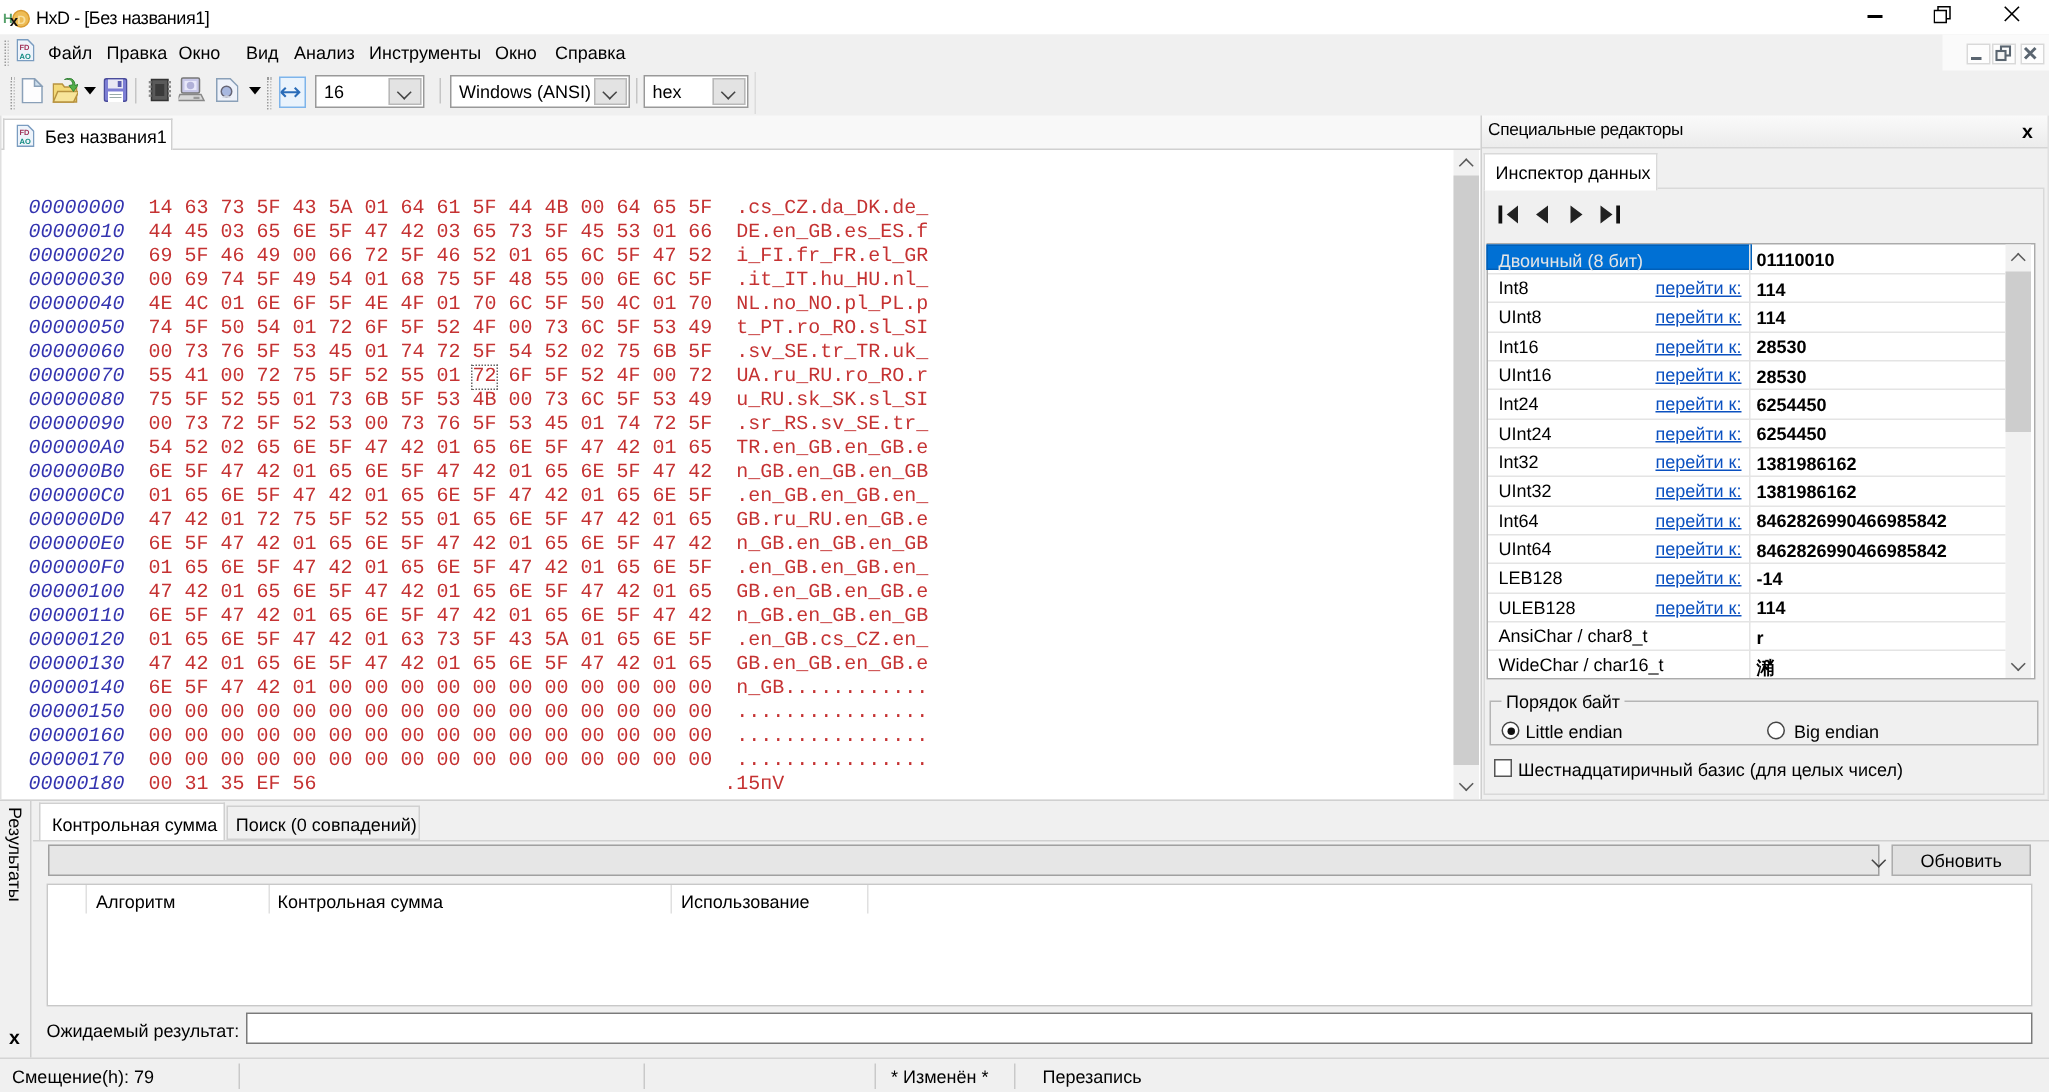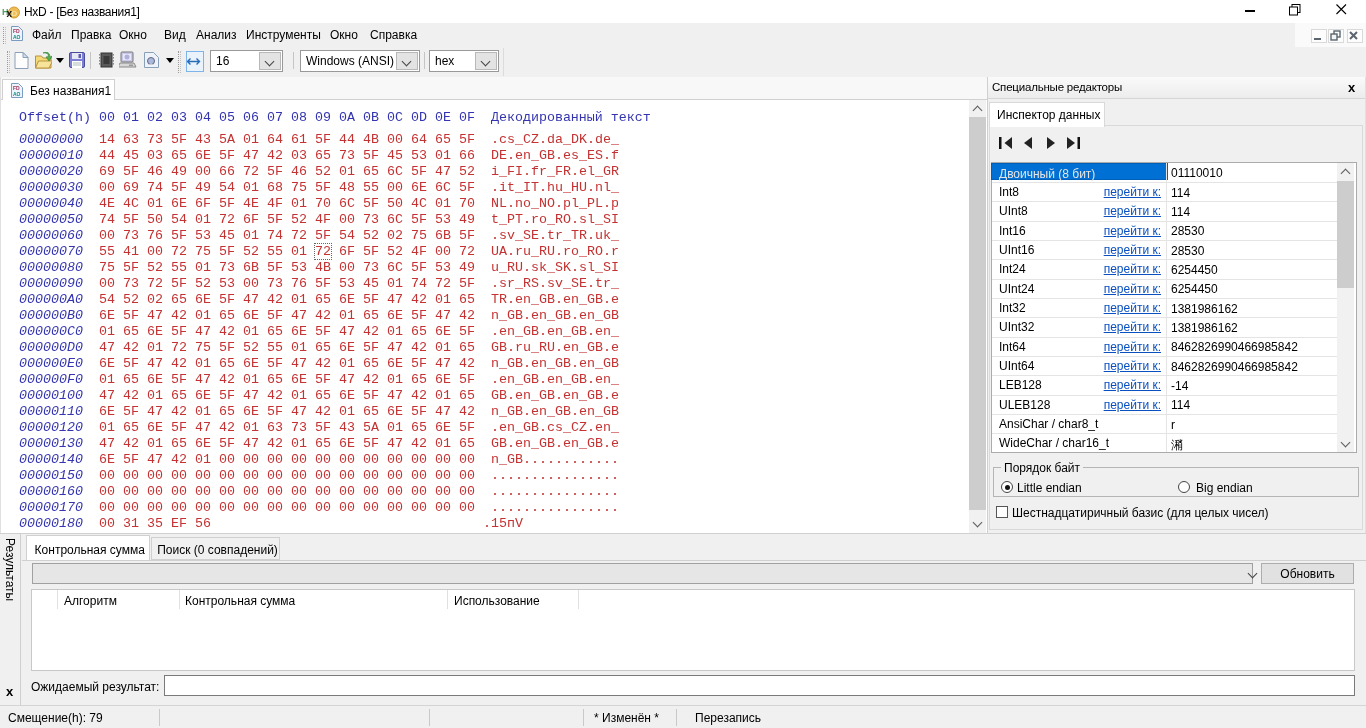--- a/index.html
+++ b/index.html
@@ -35,21 +35,21 @@
 .sbchev { position:absolute; width:7px; height:7px; border-left:1.6px solid #5a5a5a; border-bottom:1.6px solid #5a5a5a; }
 
 #rpanel { left:988px; top:77px; width:378px; height:456px; background:#f0f0f0; }
 #rphead { position:absolute; left:0; top:0; width:378px; height:22px; background:linear-gradient(#fafafa,#ececec); border-bottom:1px solid #d5d5d5; }
 #rptab { position:absolute; left:1px; top:25px; width:116px; height:25px; background:#fff; border:1px solid #d9d9d9; border-bottom:none; z-index:2; }
 #rpage { position:absolute; left:1px; top:48px; width:374px; height:405px; border:1px solid #d9d9d9; background:#f0f0f0; }
 .irow { position:absolute; left:4px; width:173px; height:19.33px; }
 .irow.sel { background:#0070d4; border:1px solid #005fb8; width:177px; left:3px; height:17.5px; }
 .iname { position:absolute; left:7px; top:3px; }
 .ilink { position:absolute; right:4px; top:3px; color:#0a50c0; text-decoration:underline; }
-.ival { position:absolute; left:183px; top:3px; }
+.ival { position:absolute; left:183px; top:3px;font-weight:bold; }
 .isep { position:absolute; left:4px; width:345px; height:1px; background:#e4e4e4; }
 
 #results { left:0; top:533px; width:1366px; height:172px; background:#f0f0f0; border-top:1px solid #d0d0d0; }
 #rstrip { position:absolute; left:0; top:0; width:21px; height:172px; border-right:1px solid #cfcfcf; }
 #rstrip .vt { position:absolute; left:3px; top:4px; writing-mode:vertical-rl; }
 .btab { position:absolute; height:23px; border:1px solid #d0d0d0; }
 
 #statusbar { left:0; top:705px; width:1366px; height:23px; background:#f0f0f0; border-top:1px solid #d4d4d4; }
 .ssep { position:absolute; top:3px; height:17px; width:1px; background:#c9c9c9; }
 </style></head>
@@ -179,21 +179,20 @@
   <div id="doctab">
     <svg class="abs" style="left:8px;top:3px" width="12" height="15">
         <path d="M0.5,0.5 h7 l4,4 v10 h-11 z" fill="#eef4fb" stroke="#7a9cc0"></path>
         <text x="2" y="7" font-size="5" font-weight="bold" fill="#a2345a" font-family="Liberation Sans">FD</text>
         <text x="2" y="13" font-size="5" font-weight="bold" fill="#0f8a80" font-family="Liberation Sans">AO</text>
       </svg>
     <span class="abs" style="left:27px;top:4px">Без названия1</span>
   </div>
 </div>
 <div class="abs" id="editor">
-  <div id="hexhead">Offset(h) 00 01 02 03 04 05 06 07 08 09 0A 0B 0C 0D 0E 0F  Декодированный текст</div>
   <div id="hexbody"><span class="ho">00000000</span>  14 63 73 5F 43 5A 01 64 61 5F 44 4B 00 64 65 5F  .cs_CZ.da_DK.de_
 <span class="ho">00000010</span>  44 45 03 65 6E 5F 47 42 03 65 73 5F 45 53 01 66  DE.en_GB.es_ES.f
 <span class="ho">00000020</span>  69 5F 46 49 00 66 72 5F 46 52 01 65 6C 5F 47 52  i_FI.fr_FR.el_GR
 <span class="ho">00000030</span>  00 69 74 5F 49 54 01 68 75 5F 48 55 00 6E 6C 5F  .it_IT.hu_HU.nl_
 <span class="ho">00000040</span>  4E 4C 01 6E 6F 5F 4E 4F 01 70 6C 5F 50 4C 01 70  NL.no_NO.pl_PL.p
 <span class="ho">00000050</span>  74 5F 50 54 01 72 6F 5F 52 4F 00 73 6C 5F 53 49  t_PT.ro_RO.sl_SI
 <span class="ho">00000060</span>  00 73 76 5F 53 45 01 74 72 5F 54 52 02 75 6B 5F  .sv_SE.tr_TR.uk_
 <span class="ho">00000070</span>  55 41 00 72 75 5F 52 55 01 <span class="caret">72</span> 6F 5F 52 4F 00 72  UA.ru_RU.ro_RO.r
 <span class="ho">00000080</span>  75 5F 52 55 01 73 6B 5F 53 4B 00 73 6C 5F 53 49  u_RU.sk_SK.sl_SI
 <span class="ho">00000090</span>  00 73 72 5F 52 53 00 73 76 5F 53 45 01 74 72 5F  .sr_RS.sv_SE.tr_

